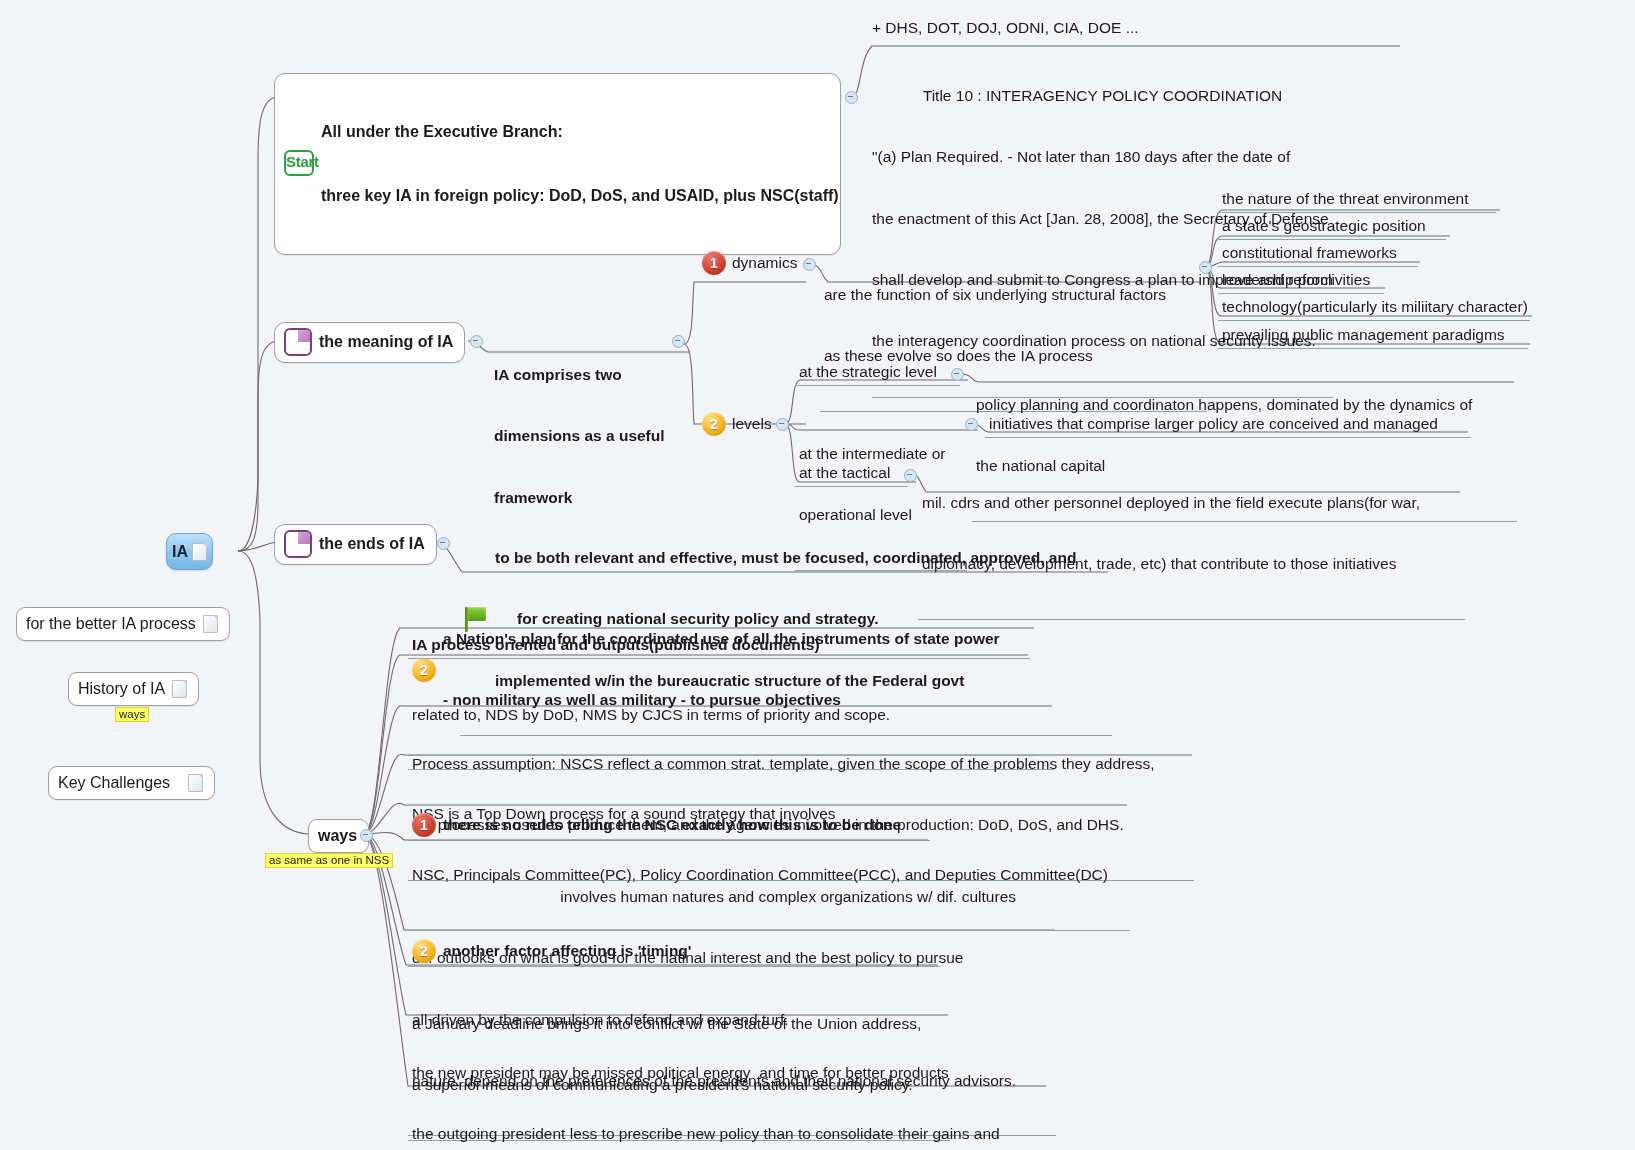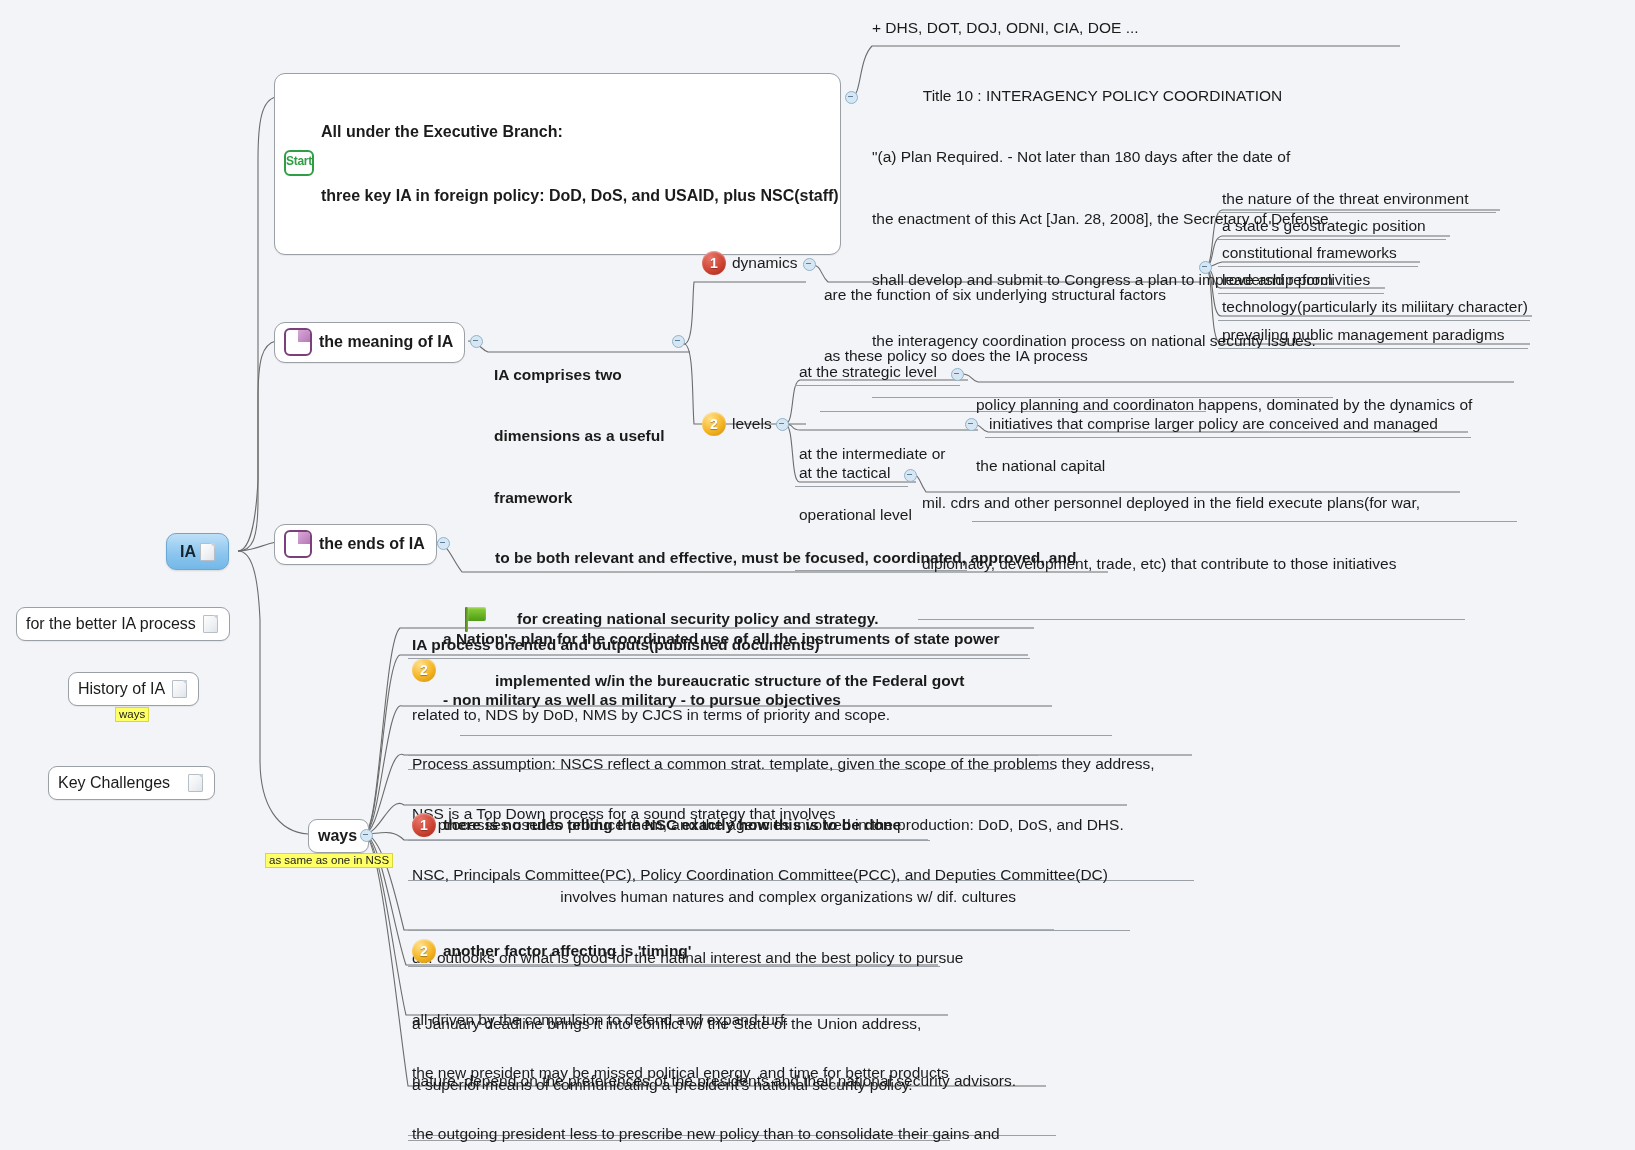--- a/index.html
+++ b/index.html
@@ -41,21 +41,21 @@
     box-shadow: 0 1px 1px rgba(0,0,0,.06);
     display: flex;
     align-items: center;
     gap: 7px;
   }
   .boxed.big { border-radius: 11px; }
   .root-node {
     background: linear-gradient(180deg, #bfe0f7 0%, #8dc6ef 55%, #74b8e8 100%);
     border: 1px solid #6aa7d4;
     border-radius: 10px;
-    padding: 7px 13px;
+    padding: 7px 5px;
     font-weight: bold;
     font-size: 16px;
     color: #16232c;
     display: flex;
     align-items: center;
     gap: 4px;
     box-shadow: 0 1px 2px rgba(0,0,0,.12);
   }
   
   .uline {
@@ -88,21 +88,21 @@
     border-width: 0 5px 5px 0;
     border-style: solid;
     border-color: transparent #c9d0d7 transparent transparent;
   }
   .start-icon {
     width: 26px; height: 22px;
     border: 2px solid #2f9e44;
     border-radius: 6px;
     background: #ffffff;
     color: #2f9e44;
-    font-size: 12px;
+    font-size: 15px;
     font-weight: bold;
     line-height: 19px;
     text-align: center;
     letter-spacing: -0.3px;
   }
   .note-icon {
     width: 24px; height: 24px;
     border: 2px solid #7b3f7b;
     border-radius: 6px;
     background: #ffffff;
@@ -292,21 +292,21 @@
 
   <div class="node plain t15" style="left:698px; top:250px; display:flex; align-items:center; gap:6px;">
     <span class="num-badge num-1">1</span>
     <span>dynamics</span>
   </div>
   <div class="handle" style="left:803px; top:258px;"></div>
 
   <div class="node uline t15" style="left:820px; top:243px; width:386px;">
     <span style="display:block;">
       <span style="display:block;">are the function of six underlying structural factors</span>
-      <span style="display:block;">as these policy so does the IA process</span>
+      <span style="display:block;">as these evolve so does the IA process</span>
     </span>
   </div>
   <div class="handle" style="left:1199px; top:261px;"></div>
 
   <div class="node uline t15" style="left:1218px; top:188px; width:278px;">the nature of the threat environment</div>
   <div class="node uline t15" style="left:1218px; top:215px; width:228px;">a state's geostrategic position</div>
   <div class="node uline t15" style="left:1218px; top:242px; width:200px;">constitutional frameworks</div>
   <div class="node uline t15" style="left:1218px; top:269px; width:166px;">leadership proclivities</div>
   <div class="node uline t15" style="left:1218px; top:324px; width:310px;">prevailing public management paradigms</div>
   <div class="node uline t15" style="left:1218px; top:296px; width:312px;">technology(particularly its miliitary character)</div>

